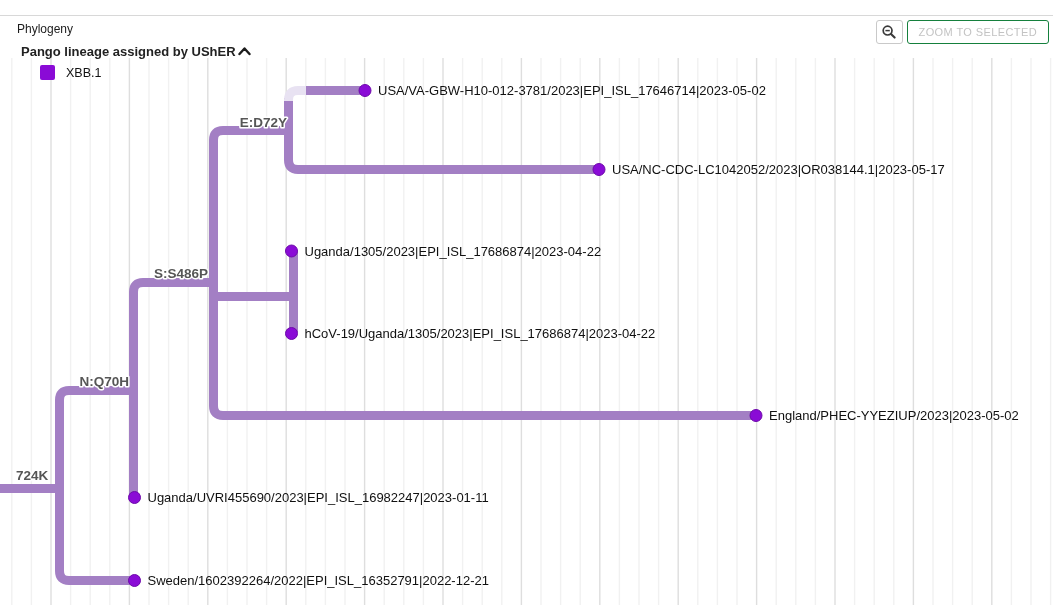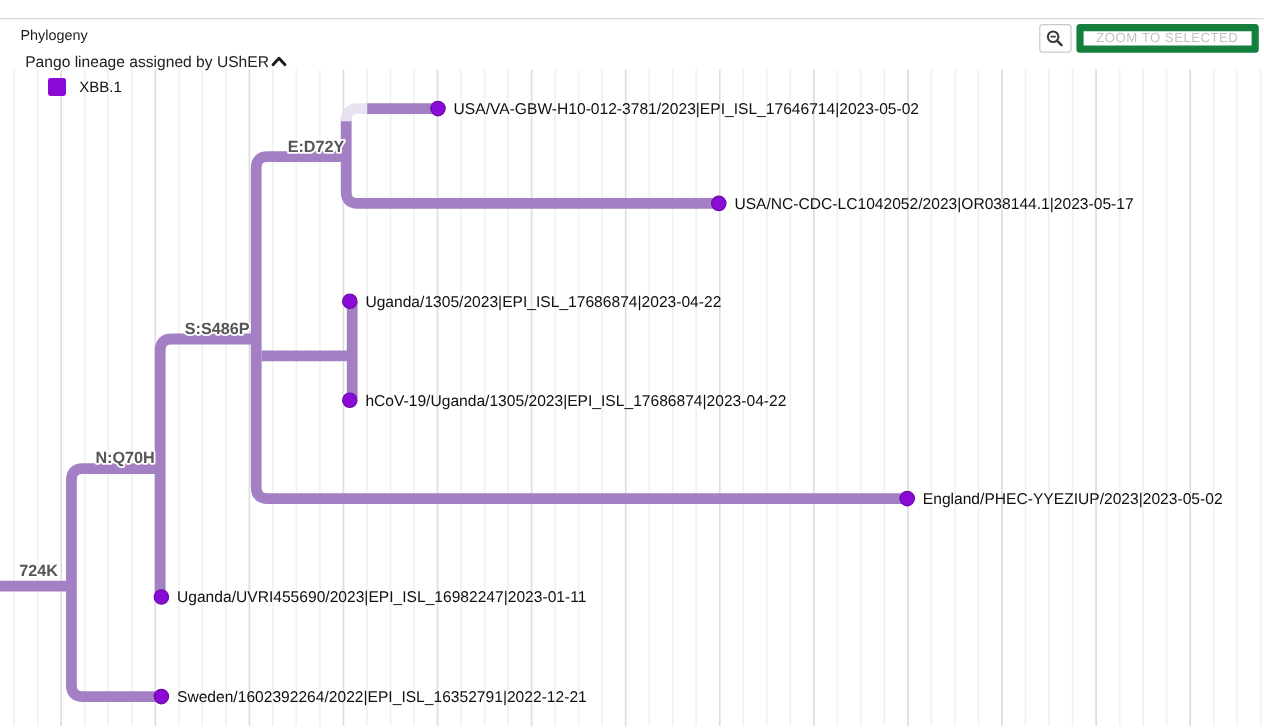--- a/index.html
+++ b/index.html
@@ -3,32 +3,32 @@
 <meta charset="utf-8">
 <style>
   html,body{margin:0;padding:0;}
   body{
     width:1053px;height:607px;position:relative;overflow:hidden;
     background:#ffffff;font-family:"Liberation Sans","DejaVu Sans",sans-serif;
     -webkit-font-smoothing:antialiased;
   }
   .top-divider{position:absolute;left:0;top:15px;width:1053px;height:1px;background:#d8d8d8;}
   .panel-title{position:absolute;left:17px;top:22px;font-size:12px;color:#1c1c1c;font-weight:400;}
-  .subtitle-row{position:absolute;left:21px;top:44px;display:flex;align-items:center;font-size:13px;color:#222;}
+  .subtitle-row{position:absolute;left:21px;top:44px;display:flex;align-items:center;font-size:13px;color:#222;font-weight:bold;}
   .subtitle-row svg{margin-left:2px;display:block;}
   .legend{position:absolute;left:40px;top:65px;display:flex;align-items:center;z-index:3;}
   .legend-swatch{width:15px;height:15px;border-radius:2px;margin-right:11px;}
   .legend-label{font-size:12.5px;color:#111;}
   .toolbar{position:absolute;right:4px;top:20px;display:flex;gap:4px;z-index:4;}
   .icon-btn{
     width:27px;height:24px;background:#fff;border:1px solid #c9c9c9;border-radius:3px;
     display:flex;align-items:center;justify-content:center;padding:0;cursor:pointer;box-sizing:border-box;
   }
   .zoom-selected-btn{
-    height:24px;min-width:128px;background:#fff;border:6px solid #15803d;border-radius:3px;
+    height:24px;min-width:128px;background:#fff;border:1px solid #15803d;border-radius:3px;
     color:#c3c3c3;font-size:11px;letter-spacing:.4px;padding:0 11px;box-sizing:border-box;
     font-family:"Liberation Sans",sans-serif;display:flex;align-items:center;justify-content:center;
   }
   #tree-svg{position:absolute;left:0;top:0;z-index:1;}
   .tip-label{font-family:"Liberation Sans","DejaVu Sans",sans-serif;font-size:13px;fill:#101010;}
   .branch-label{
     font-family:"Liberation Sans","DejaVu Sans",sans-serif;font-size:13.5px;font-weight:700;fill:#565656;
     stroke:#ffffff;stroke-width:3px;paint-order:stroke;stroke-linejoin:round;
   }
 </style>

